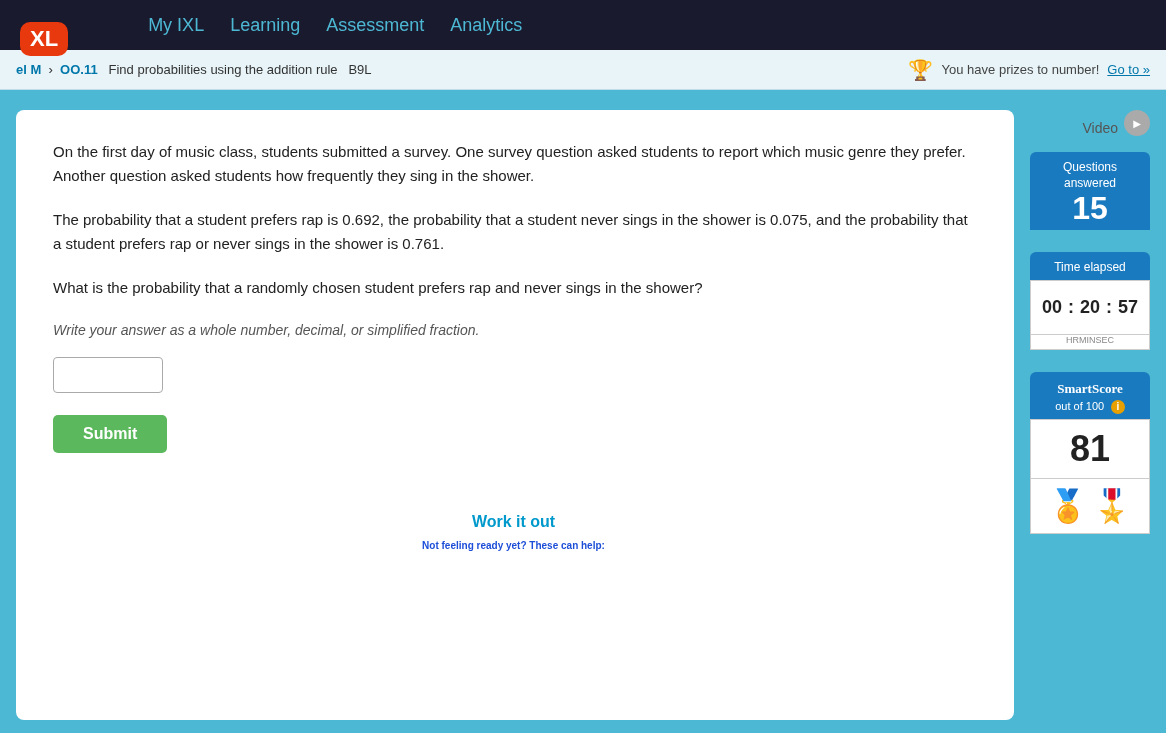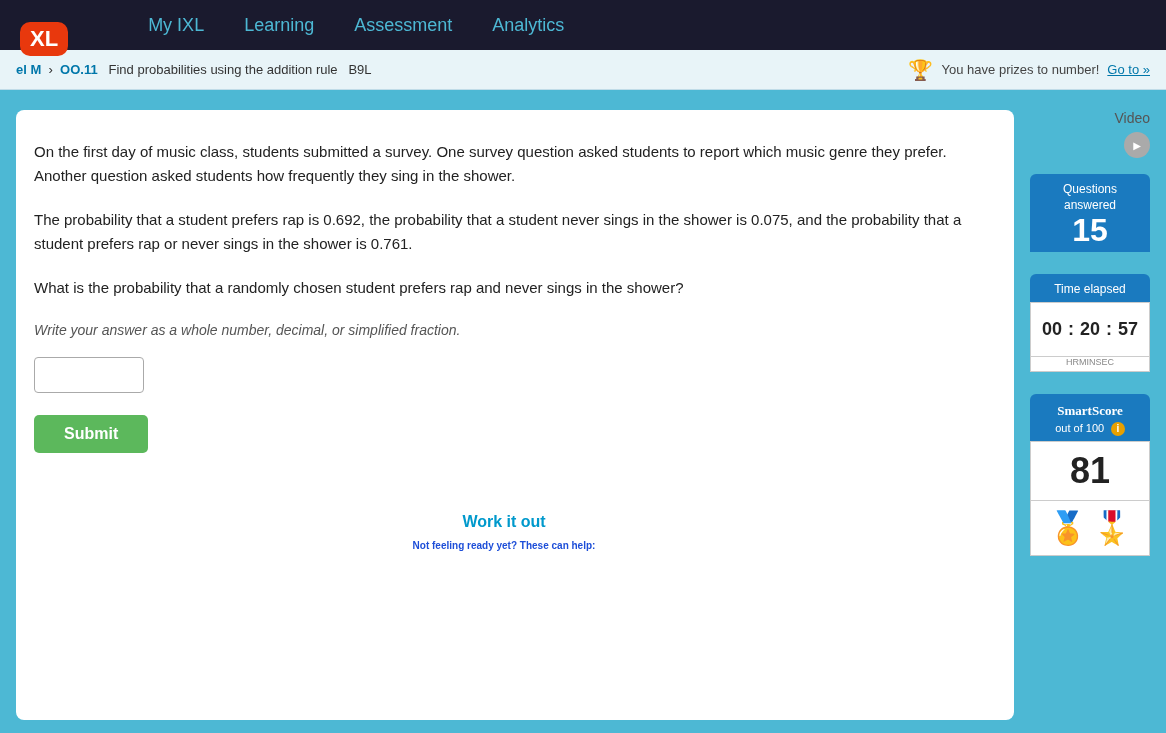--- a/index.html
+++ b/index.html
@@ -24,21 +24,21 @@
       background: #e8380d;
       color: white;
       font-weight: bold;
       font-size: 22px;
       padding: 4px 10px;
       border-radius: 10px;
       margin-top: 28px;
     }
     .nav-links {
       display: flex;
-      gap: 40px;
+      gap: 26px;
       margin-left: 40px;
     }
     .nav-link {
       color: #4db8d4;
       text-decoration: none;
       font-size: 18px;
       cursor: pointer;
     }
 
     
@@ -85,21 +85,21 @@
       display: flex;
       padding: 20px 16px;
       gap: 0;
       min-height: 650px;
     }
 
     
     .question-panel {
       background: white;
       border-radius: 8px;
-      padding: 30px 40px 30px 18px;
+      padding: 30px 40px 30px 37px;
       flex: 1;
       margin-right: 16px;
       min-height: 560px;
       position: relative;
     }
 
     .question-text {
       font-size: 15px;
       color: #222;
       line-height: 1.6;
@@ -294,21 +294,21 @@
       gap: 4px;
     }
     .ribbon {
       font-size: 32px;
     }
     .ribbon-gold { color: #e8a000; }
     .ribbon-blue { color: #1a7abf; }
 
     .vid-and-qa {
       display: flex;
-      flex-direction: column;
+      flex-direction: row;
       align-items: flex-end;
       gap: 6px;
       margin-bottom: 8px;
     }
   </style>
 </head>
 <body>
 
 <nav class="top-nav">
   <div class="logo-box">XL</div>

